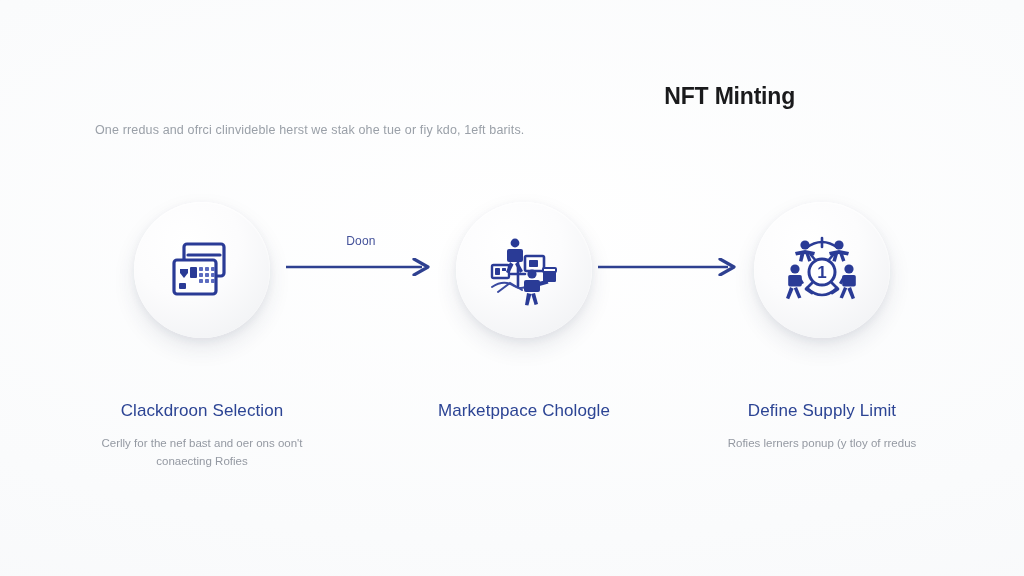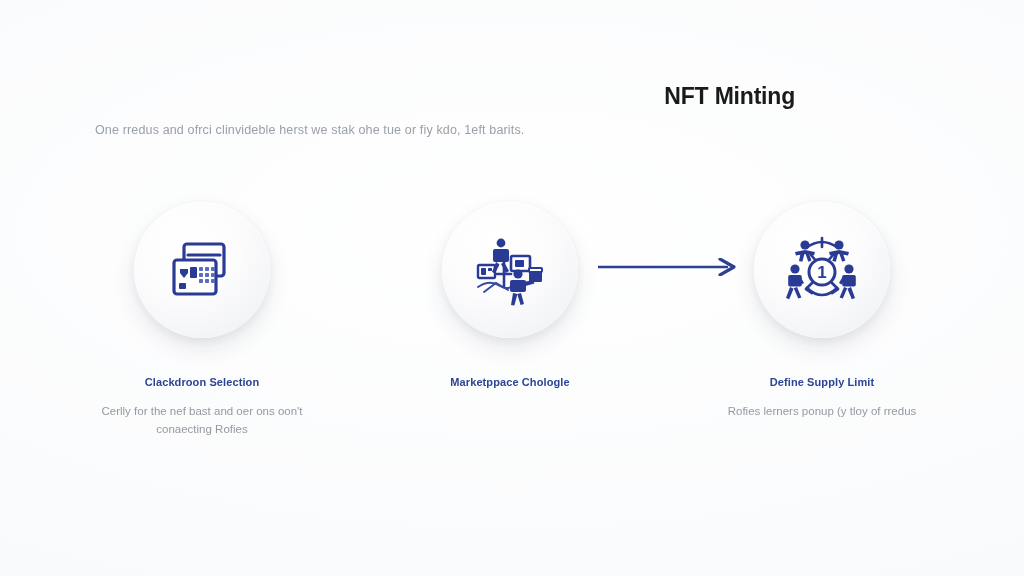--- a/index.html
+++ b/index.html
@@ -58,21 +58,21 @@
     height: 300px;
   }
 
   .step {
     position: absolute;
     width: 290px;
     top: 0;
     text-align: center;
   }
   .step-1 { left: 57px; }
-  .step-2 { left: 365px; }
+  .step-2 { left: 379px; }
   .step-3 { left: 677px; }
 
   
   .node {
     position: relative;
     width: 136px;
     height: 136px;
     margin: 6px auto 0 auto;
     border-radius: 50%;
     background:
@@ -84,23 +84,23 @@
     display: flex;
     align-items: center;
     justify-content: center;
   }
   .node svg {
     display: block;
   }
 
   
   .step-label {
-    margin-top: 38px;
-    font-size: 11px;
-    font-weight: bold;
+    margin-top: 63px;
+    font-size: 17px;
+    font-weight: normal;
     color: #2c4494;
     letter-spacing: 0.1px;
     line-height: 1.2;
   }
   .step-desc {
     margin-top: 14px;
     font-size: 11.5px;
     color: #9499a2;
     line-height: 1.55;
     padding: 0 18px;
@@ -171,20 +171,27 @@
             <rect x="34" y="46" width="4" height="4" rx="0.8"></rect>
             <rect x="40" y="46" width="4" height="4" rx="0.8"></rect>
             <rect x="46" y="46" width="4" height="4" rx="0.8"></rect>
           </g>
         </svg>
       </div>
       <div class="step-label">Clackdroon Selection</div>
       <div class="step-desc">Cerlly for the nef bast and oer ons oon't conaecting Rofies</div>
     </div>
 
+    <div class="connector connector-1">
+      <div class="connector-label">Doon</div>
+      <svg width="150" height="18" viewBox="0 0 150 18">
+        <line x1="0" y1="9" x2="136" y2="9" stroke="#2e4090" stroke-width="2.6"></line>
+        <polyline points="128,1 142,9 128,17" fill="none" stroke="#2e4090" stroke-width="3.2" stroke-linecap="round" stroke-linejoin="round"></polyline>
+      </svg>
+    </div>
 
     <div class="step step-2">
       <div class="node">
         <svg width="80" height="80" viewBox="0 0 80 80">
 
           <g stroke="#3a4aa0" stroke-width="2" fill="none" stroke-linecap="round">
             <path d="M8 57 Q20 49 30 56 Q38 61 46 54"></path>
             <path d="M14 62 L26 53 L38 60"></path>
           </g>
 

